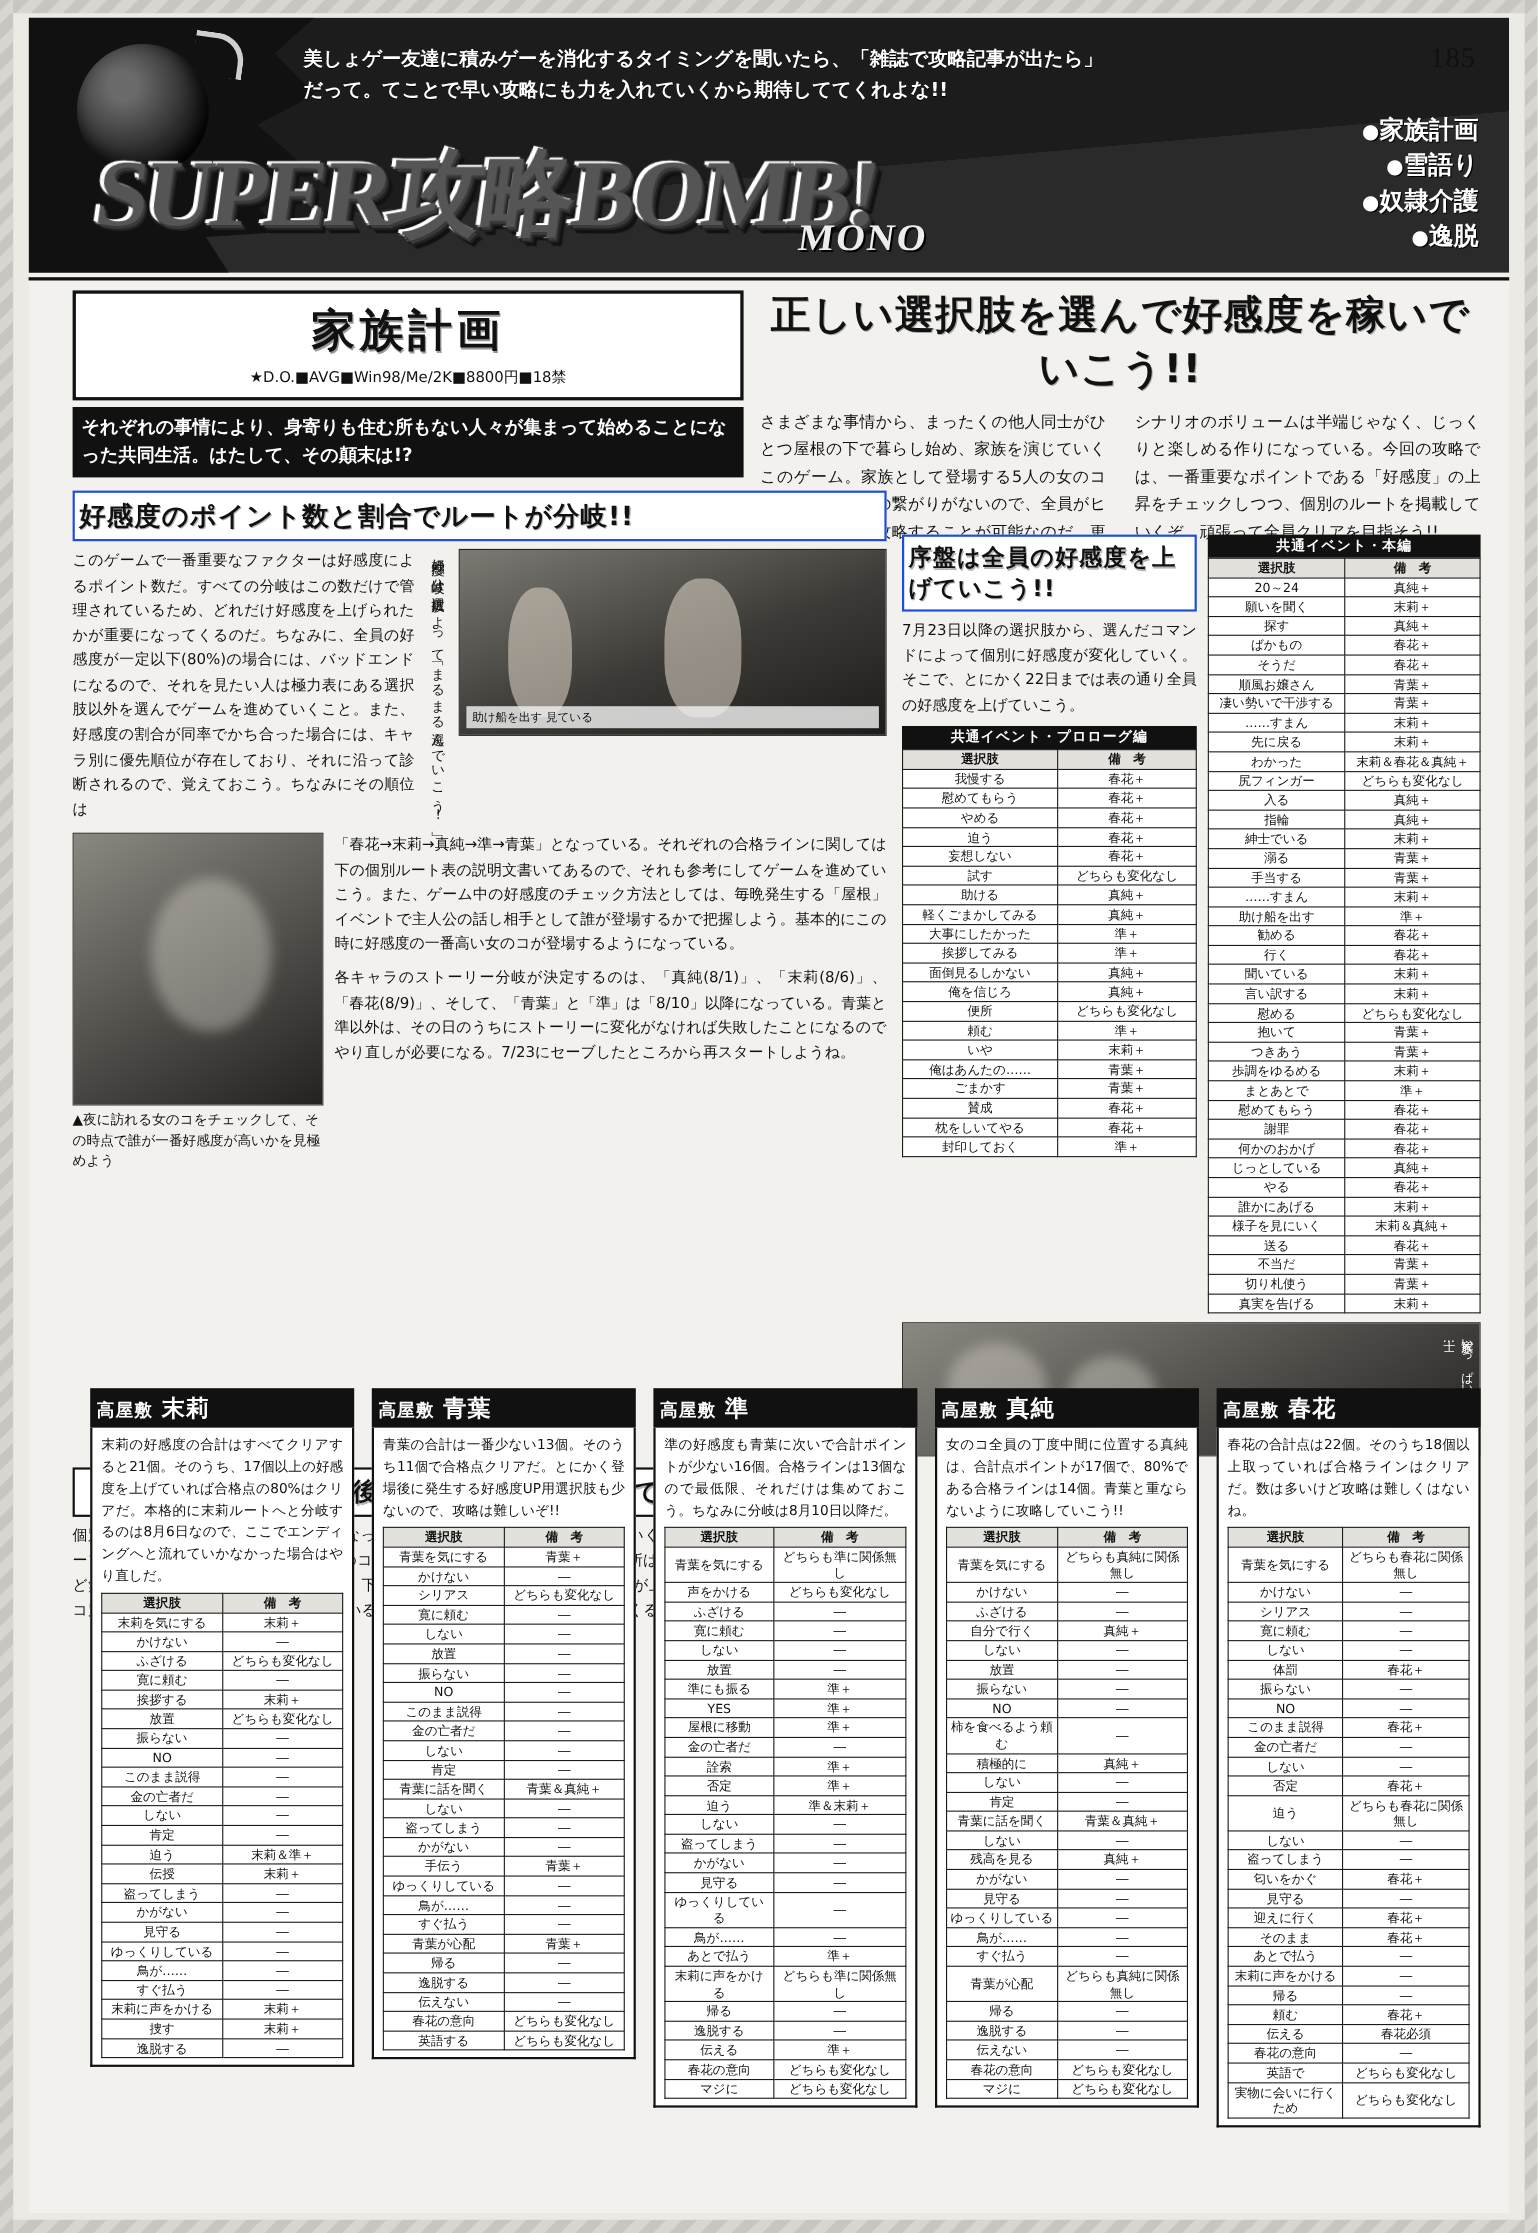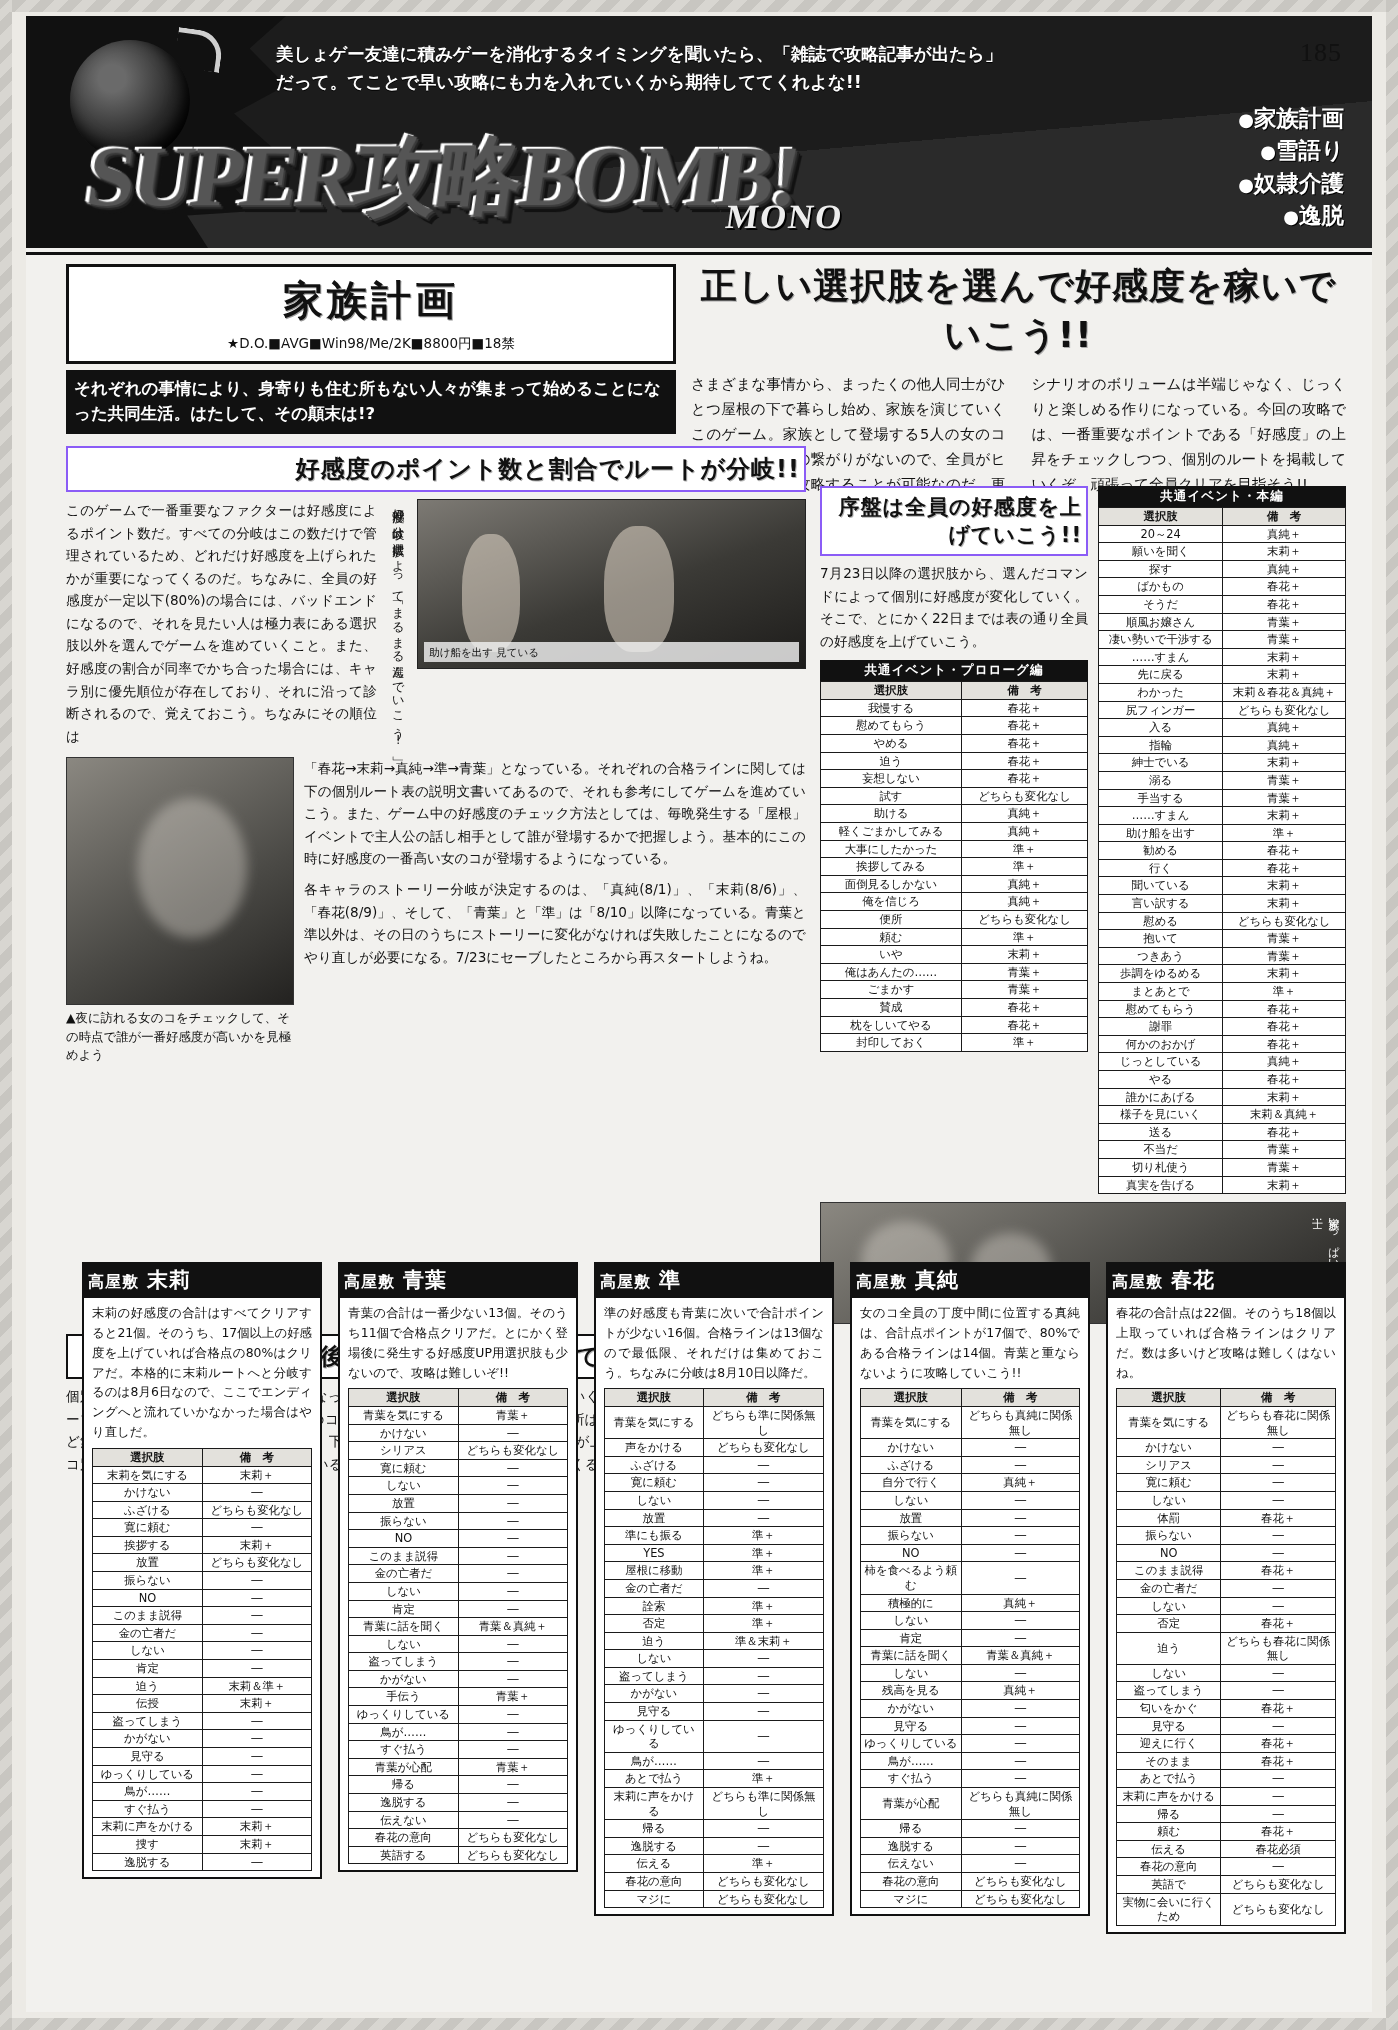--- a/index.html
+++ b/index.html
@@ -147,22 +147,22 @@
   }
   .intro-cols {
     display:flex; gap:26px; margin-top:12px;
   }
   .intro-cols p {
     margin:0; font-size:14.5px; line-height:1.72; text-align:justify; flex:1;
   }
   
   .mid { position:absolute; left:40px; top:430px; right:26px; }
   .panel-h {
-    border:2px solid #8b5cf6; background:#fff;
-    font-size:24px; font-weight:bold; text-align:right;
+    border:2px solid #1d4ed8; background:#fff;
+    font-size:24px; font-weight:bold; text-align:left;
     padding:5px 4px; letter-spacing:1px;
     text-shadow:1px 1px 0 #b5b5b5;
   }
   .mid-row { display:flex; gap:14px; }
   .col-left { width:740px; }
   .col-right { flex:1; }
   .body-text { font-size:13.6px; line-height:1.66; text-align:justify; }
   .shot {
     background:linear-gradient(160deg,#7d7a74,#3b3a36 55%,#1d1c1a);
     border:1px solid #222; position:relative; overflow:hidden;

